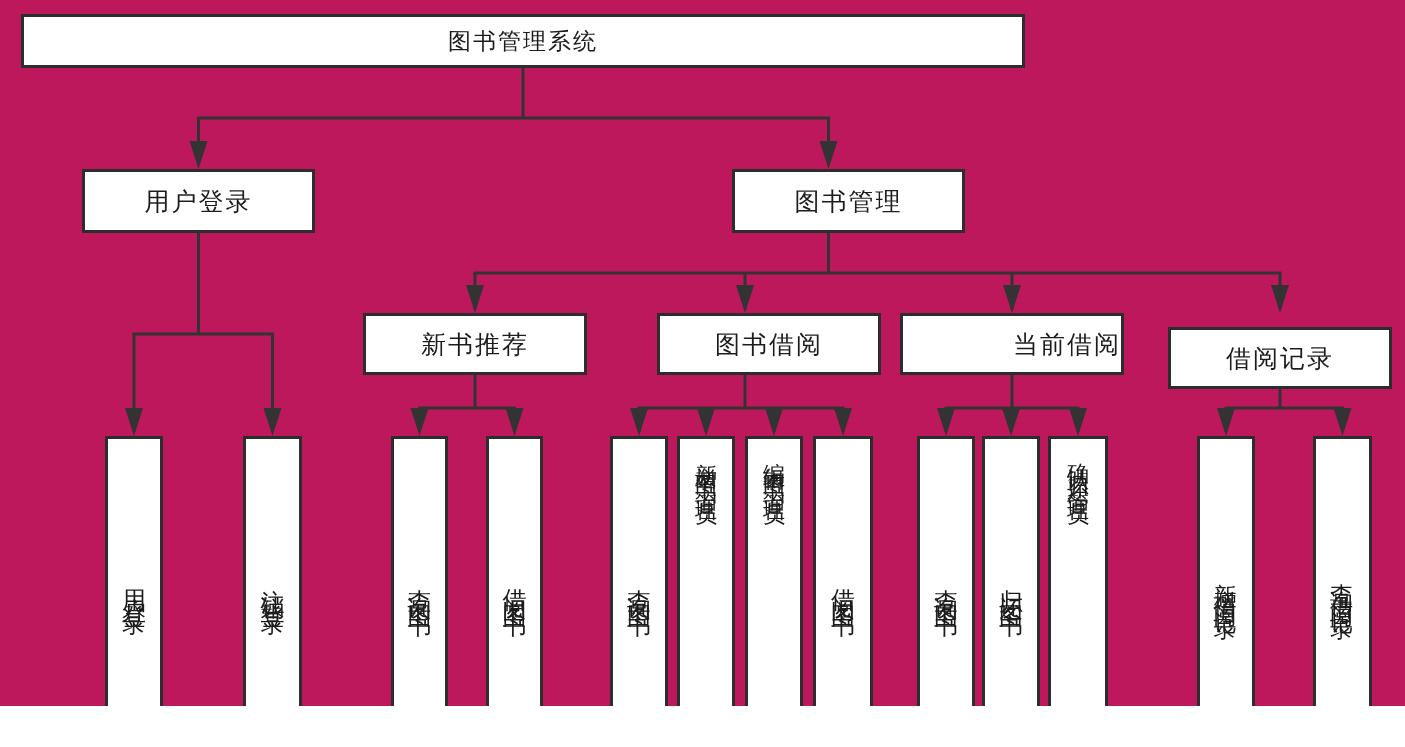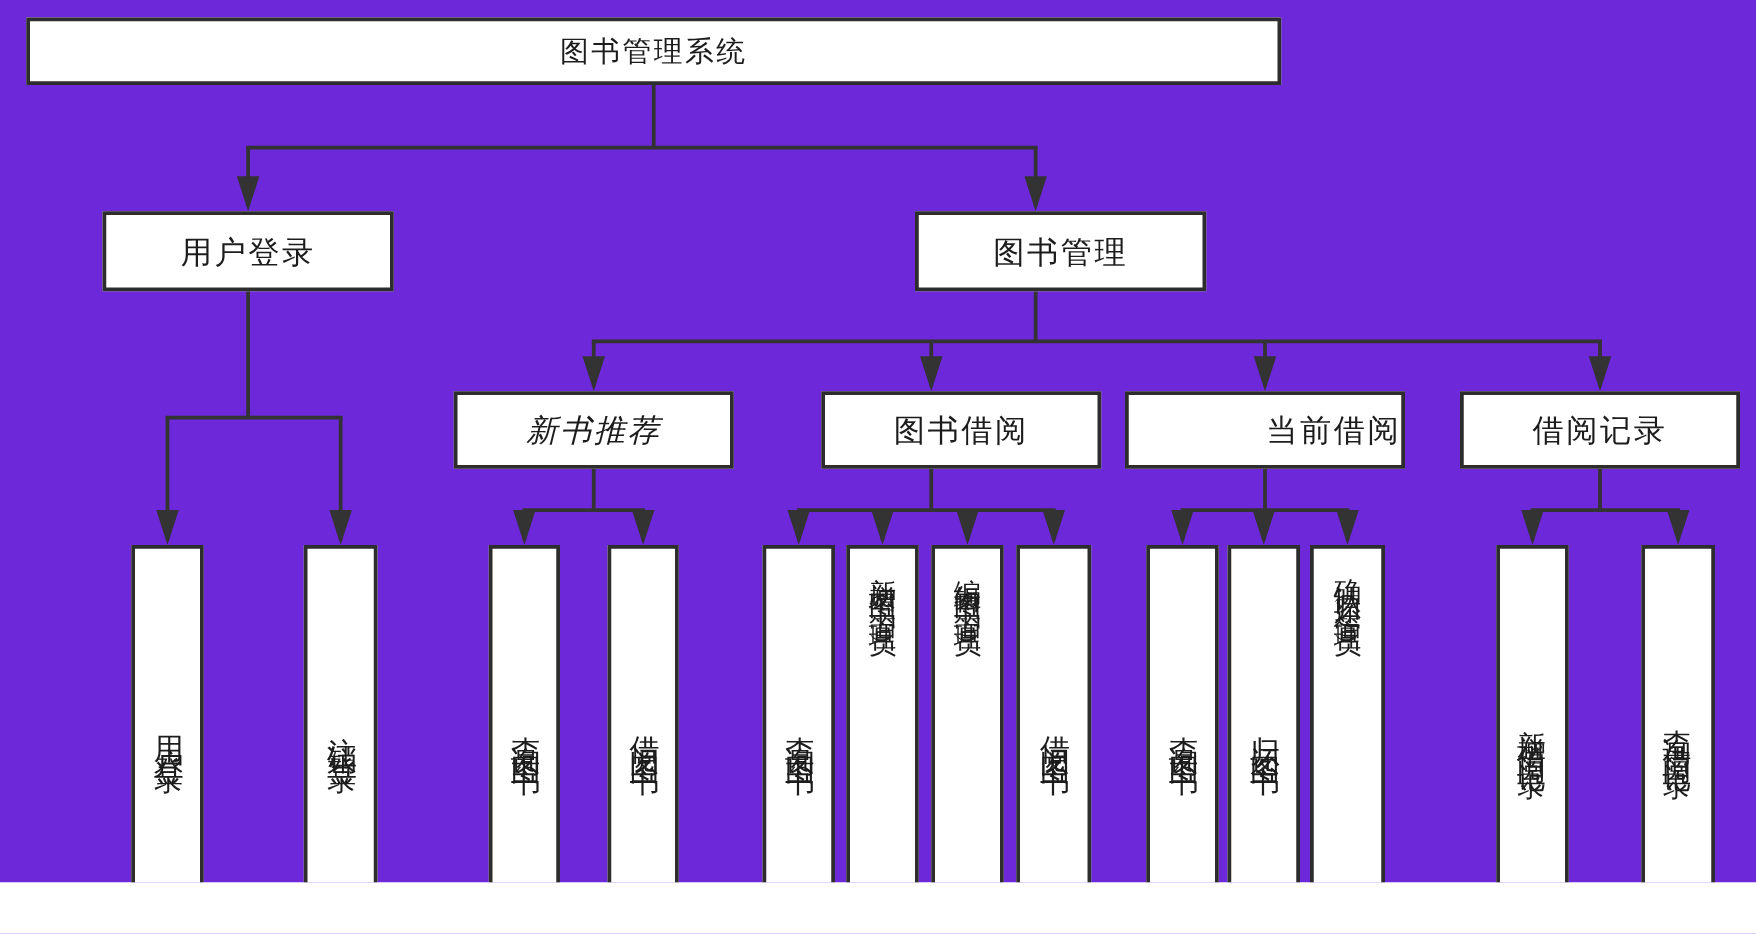--- a/index.html
+++ b/index.html
@@ -5,21 +5,21 @@
   html, body {
     margin: 0;
     padding: 0;
     background: #ffffff;
     font-family: "Liberation Sans", sans-serif;
   }
   #stage {
     position: relative;
     width: 1405px;
     height: 706px;
-    background: #6d28d9;
+    background: #be185d;
     overflow: hidden;
   }
   #connectors {
     position: absolute;
     left: 0;
     top: 0;
     z-index: 1;
   }
   .node {
     position: absolute;
@@ -135,30 +135,30 @@
   <div id="nodes">
       <div class="node node-h node-root" style="left: 21px; top: 14px; width: 1004px; height: 54px;">
         <span class="lbl">图书管理系统</span>
       </div>
       <div class="node node-h" style="left: 82px; top: 169px; width: 233px; height: 64px;">
         <span class="lbl">用户登录</span>
       </div>
       <div class="node node-h" style="left: 732px; top: 169px; width: 233px; height: 64px;">
         <span class="lbl">图书管理</span>
       </div>
-      <div class="node node-h" style="left: 363px; top: 313px; width: 224px; height: 62px; font-style: italic;">
+      <div class="node node-h" style="left: 363px; top: 313px; width: 224px; height: 62px;">
         <span class="lbl">新书推荐</span>
       </div>
       <div class="node node-h" style="left: 657px; top: 313px; width: 224px; height: 62px;">
         <span class="lbl">图书借阅</span>
       </div>
       <div class="node node-h" style="left: 900px; top: 313px; width: 224px; height: 62px; justify-content: flex-end;">
         <span class="lbl">当前借阅</span>
       </div>
-      <div class="node node-h" style="left: 1168px; top: 313px; width: 224px; height: 62px;">
+      <div class="node node-h" style="left: 1168px; top: 327px; width: 224px; height: 62px;">
         <span class="lbl">借阅记录</span>
       </div>
       <div class="node node-v" style="left: 105px; top: 436px; width: 58px; height: 299px;">
         <span class="lbl">用户登录</span>
       </div>
       <div class="node node-v" style="left: 243px; top: 436px; width: 59px; height: 299px;">
         <span class="lbl">注销登录</span>
       </div>
       <div class="node node-v" style="left: 391px; top: 436px; width: 57px; height: 299px;">
         <span class="lbl">查询图书</span>

